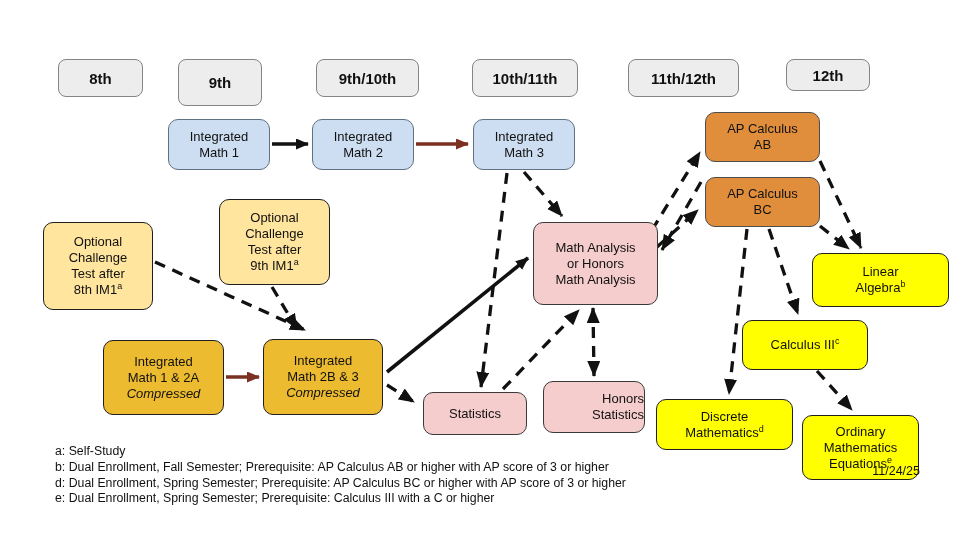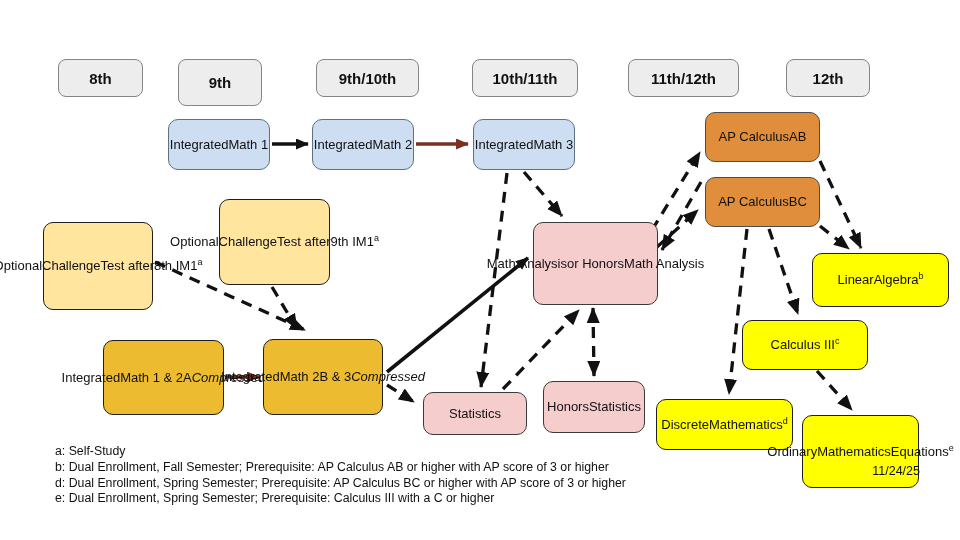--- a/index.html
+++ b/index.html
@@ -1,21 +1,21 @@
 <!DOCTYPE html>
 <html><head>
 <meta charset="utf-8">
 <style>
   html,body{margin:0;padding:0;background:#fff;}
   #stage{position:relative;width:960px;height:540px;background:#ffffff;overflow:hidden;
          font-family:"Liberation Sans","DejaVu Sans",sans-serif;}
   #title{position:absolute;top:6px;left:0;width:100%;text-align:center;
          font-size:31px;font-weight:bold;color:#111;letter-spacing:.5px;}
   .node{position:absolute;box-sizing:border-box;border-radius:10px;
-        display:flex;flex-direction:row;align-items:center;justify-content:center;
+        display:flex;flex-direction:column;align-items:center;justify-content:center;
         text-align:center;font-size:13px;line-height:16px;color:#111;}
   .node .ln{white-space:nowrap;}
   .node .ln em{font-style:italic;}
   .node sup{font-size:9px;line-height:0;vertical-align:super;}
   .hdr{position:absolute;box-sizing:border-box;border-radius:8px;
        display:flex;align-items:center;justify-content:center;
        font-size:15px;font-weight:bold;color:#111;}
   #edges{position:absolute;left:0;top:0;width:960px;height:540px;pointer-events:none;}
   #footnotes{position:absolute;left:55px;top:444px;font-size:12.3px;line-height:15.8px;color:#111;}
   #dateline{position:absolute;right:40px;top:464px;font-size:12.5px;color:#111;}
@@ -60,21 +60,21 @@
         <line x1="817" y1="371" x2="852" y2="410" stroke="#111111" stroke-width="3.3" stroke-dasharray="11 8" marker-end="url(#mk-d)"></line>
       </g>
   </svg>
 
   <div id="nodes-layer">
       <div class="hdr" style="left: 58px; top: 59px; width: 85px; height: 38px; background: rgb(237, 237, 237); border: 1.3px solid rgb(133, 133, 133);">8th</div>
       <div class="hdr" style="left: 178px; top: 59px; width: 84px; height: 47px; background: rgb(237, 237, 237); border: 1.3px solid rgb(133, 133, 133);">9th</div>
       <div class="hdr" style="left: 316px; top: 59px; width: 103px; height: 38px; background: rgb(237, 237, 237); border: 1.3px solid rgb(133, 133, 133);">9th/10th</div>
       <div class="hdr" style="left: 472px; top: 59px; width: 106px; height: 38px; background: rgb(237, 237, 237); border: 1.3px solid rgb(133, 133, 133);">10th/11th</div>
       <div class="hdr" style="left: 628px; top: 59px; width: 111px; height: 38px; background: rgb(237, 237, 237); border: 1.3px solid rgb(133, 133, 133);">11th/12th</div>
-      <div class="hdr" style="left: 786px; top: 59px; width: 84px; height: 38px; background: rgb(237, 237, 237); border: 1.3px solid rgb(133, 133, 133);">12th</div>
+      <div class="hdr" style="left: 786px; top: 59px; width: 84px; height: 32px; background: rgb(237, 237, 237); border: 1.3px solid rgb(133, 133, 133);">12th</div>
       <div class="node" style="left: 168px; top: 119px; width: 102px; height: 51px; background: rgb(205, 222, 242); border: 1.5px solid rgb(95, 113, 131);">
         <div class="ln">Integrated</div>
         <div class="ln">Math 1</div>
       </div>
       <div class="node" style="left: 312px; top: 119px; width: 102px; height: 51px; background: rgb(205, 222, 242); border: 1.5px solid rgb(95, 113, 131);">
         <div class="ln">Integrated</div>
         <div class="ln">Math 2</div>
       </div>
       <div class="node" style="left: 473px; top: 119px; width: 102px; height: 51px; background: rgb(205, 222, 242); border: 1.5px solid rgb(95, 113, 131);">
         <div class="ln">Integrated</div>
@@ -111,36 +111,36 @@
         <div class="ln"><em>Compressed</em></div>
       </div>
       <div class="node" style="left: 533px; top: 222px; width: 125px; height: 83px; background: rgb(246, 205, 205); border: 1.5px solid rgb(58, 58, 58);">
         <div class="ln">Math Analysis</div>
         <div class="ln">or Honors</div>
         <div class="ln">Math Analysis</div>
       </div>
       <div class="node" style="left: 423px; top: 392px; width: 104px; height: 43px; background: rgb(246, 205, 205); border: 1.5px solid rgb(58, 58, 58);">
         <div class="ln">Statistics</div>
       </div>
-      <div class="node" style="left: 543px; top: 381px; width: 102px; height: 52px; background: rgb(246, 205, 205); border: 1.5px solid rgb(58, 58, 58);">
+      <div class="node" style="left: 543px; top: 381px; width: 102px; height: 52px; background: rgb(246, 205, 205); border: 1.5px solid rgb(58, 58, 58); align-items: flex-end;">
         <div class="ln">Honors</div>
         <div class="ln">Statistics</div>
       </div>
       <div class="node" style="left: 812px; top: 253px; width: 137px; height: 54px; background: rgb(255, 255, 0); border: 1.5px solid rgb(31, 31, 31);">
         <div class="ln">Linear</div>
         <div class="ln">Algebra<sup>b</sup></div>
       </div>
       <div class="node" style="left: 742px; top: 320px; width: 126px; height: 50px; background: rgb(255, 255, 0); border: 1.5px solid rgb(31, 31, 31);">
         <div class="ln">Calculus III<sup>c</sup></div>
       </div>
       <div class="node" style="left: 656px; top: 399px; width: 137px; height: 51px; background: rgb(255, 255, 0); border: 1.5px solid rgb(31, 31, 31);">
         <div class="ln">Discrete</div>
         <div class="ln">Mathematics<sup>d</sup></div>
       </div>
-      <div class="node" style="left: 802px; top: 415px; width: 117px; height: 73px; background: rgb(255, 255, 0); border: 1.5px solid rgb(31, 31, 31);">
+      <div class="node" style="left: 802px; top: 415px; width: 117px; height: 65px; background: rgb(255, 255, 0); border: 1.5px solid rgb(31, 31, 31);">
         <div class="ln">Ordinary</div>
         <div class="ln">Mathematics</div>
         <div class="ln">Equations<sup>e</sup></div>
       </div>
     </div>
 
   <div id="footnotes">
     <div>a: Self-Study</div>
     <div>b: Dual Enrollment, Fall Semester; Prerequisite: AP Calculus AB or higher with AP score of 3 or higher</div>
     <div>d: Dual Enrollment, Spring Semester; Prerequisite: AP Calculus BC or higher with AP score of 3 or higher</div>

